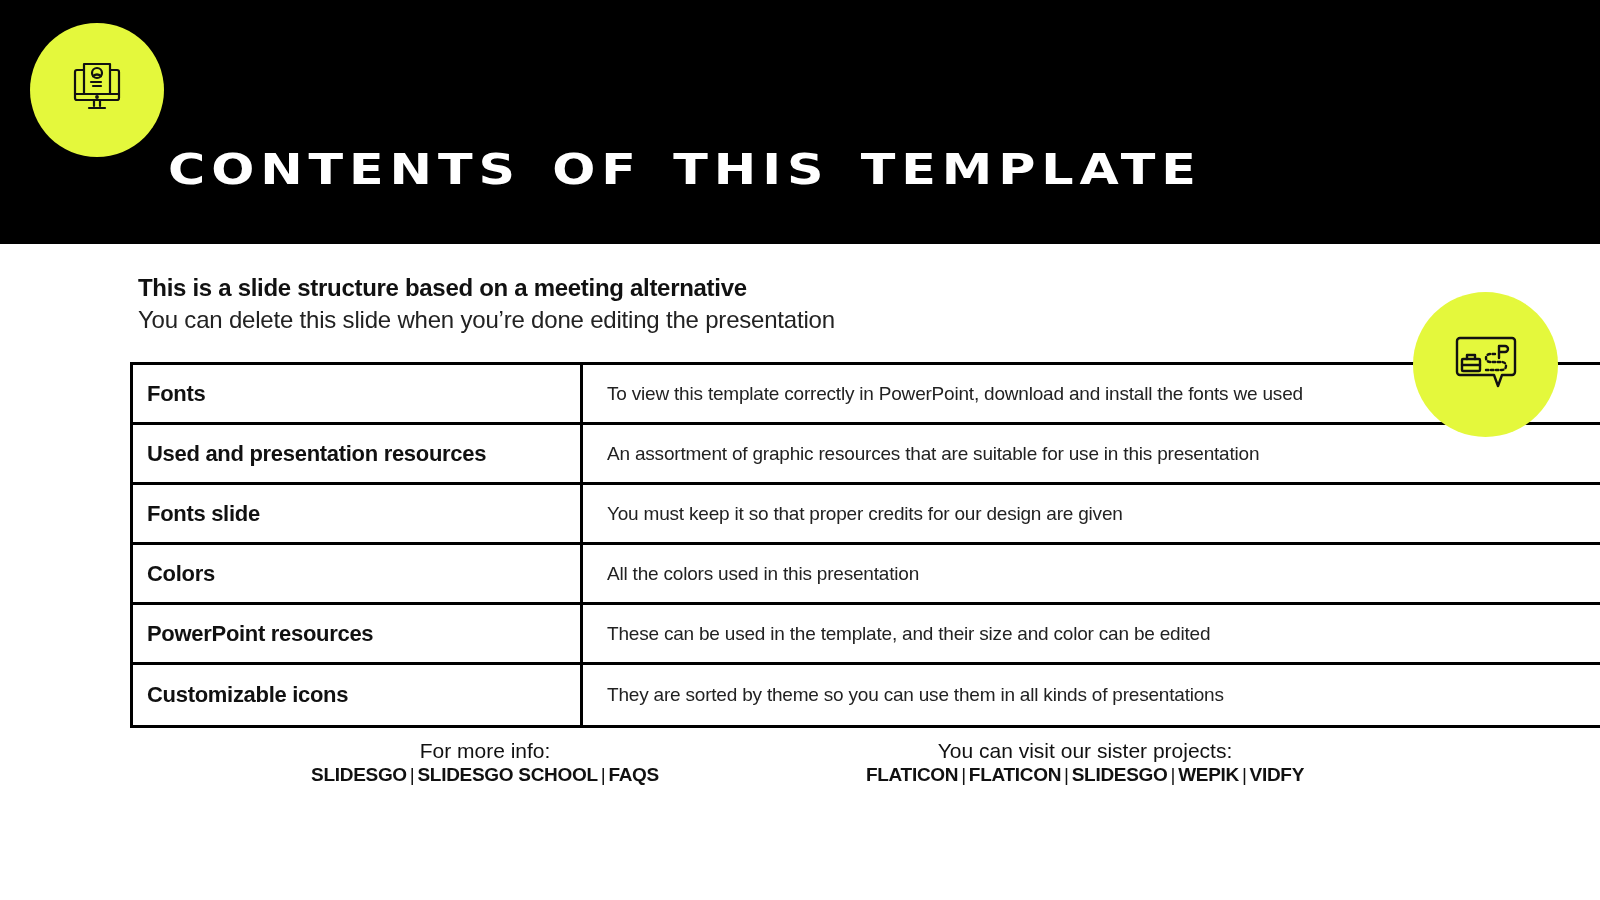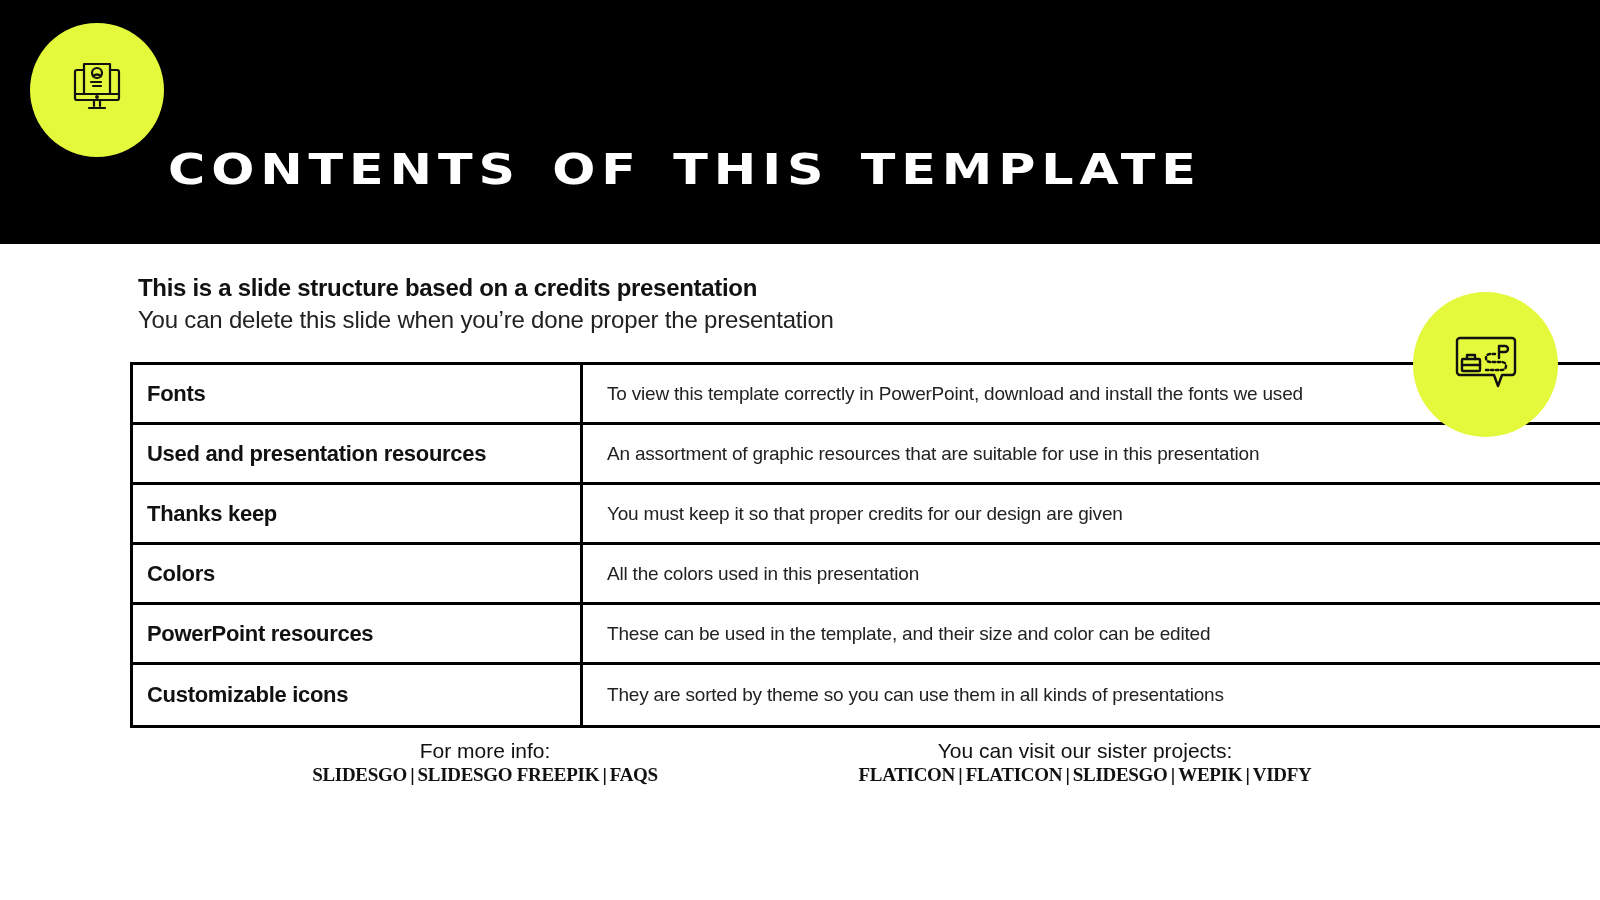--- a/index.html
+++ b/index.html
@@ -55,21 +55,21 @@
       font-size: 19px; color: #222; letter-spacing: -0.2px;
     }
 
     .footer-col {
       position: absolute; top: 741px; text-align: center;
     }
     .footer-left { left: 285px; width: 400px; }
     .footer-right { left: 835px; width: 500px; }
     .footer-label { font-size: 21px; color: #111; line-height: 20px; }
     .footer-links { font-size: 19px; font-weight: bold; color: #111; line-height: 28px; white-space: nowrap; letter-spacing: -0.3px; }
-    .footer-links a { color: #111; text-decoration: none; font-family: Liberation Serif, serif; }
+    .footer-links a { color: #111; text-decoration: none; }
     .sep { padding: 0 3px; font-weight: normal; }
   </style>
 </head>
 <body>
 
 <div class="header-band"></div>
 
 <div class="badge badge-top" style="background:#e4f83c;">
   <span>
     <svg width="50" height="52" viewBox="0 0 50 52" fill="none" stroke="#111" stroke-width="2.2" stroke-linejoin="round" stroke-linecap="round">
@@ -83,22 +83,22 @@
       <line x1="22" y1="38" x2="22" y2="44"></line>
       <line x1="28" y1="38" x2="28" y2="44"></line>
       <line x1="17" y1="46" x2="33" y2="46"></line>
       <circle cx="25" cy="35" r="0.8" fill="#111"></circle>
     </svg>
   </span>
 </div>
 
 <div class="title">Contents of this template</div>
 
-<div class="intro-bold">This is a slide structure based on a credits presentation</div>
-<div class="intro-light">You can delete this slide when you’re done proper the presentation</div>
+<div class="intro-bold">This is a slide structure based on a meeting alternative</div>
+<div class="intro-light">You can delete this slide when you’re done editing the presentation</div>
 
 <div class="badge badge-right" style="background:#e4f83c;">
   <span>
     <svg width="64" height="58" viewBox="0 0 64 58" fill="none" stroke="#111" stroke-width="2.4" stroke-linejoin="round" stroke-linecap="round">
       <path d="M6 4 H58 a3 3 0 0 1 3 3 V38 a3 3 0 0 1 -3 3 H48 L44 52 L40 41 H6 a3 3 0 0 1 -3 -3 V7 a3 3 0 0 1 3 -3 Z"></path>
       <rect x="8" y="25" width="18" height="12" rx="1"></rect>
       <path d="M13 25 V21 H21 V25"></path>
       <line x1="8" y1="31" x2="26" y2="31"></line>
       <path d="M32 36 H48 a4 4 0 0 0 0 -8 H36 a4 4 0 0 1 0 -8 H42" stroke-dasharray="2.5 2.5"></path>
       <path d="M45 24 V12 H51 a3 3 0 0 1 0 6 H45"></path>
@@ -109,41 +109,41 @@
 <div class="table">
   <div class="row">
     <div class="cell-key">Fonts</div>
     <div class="cell-val">To view this template correctly in  PowerPoint, download and install the fonts we used</div>
   </div>
   <div class="row">
     <div class="cell-key">Used and presentation resources</div>
     <div class="cell-val">An assortment of graphic resources that are suitable for use in this presentation</div>
   </div>
   <div class="row">
-    <div class="cell-key">Thanks keep</div>
+    <div class="cell-key">Fonts slide</div>
     <div class="cell-val">You must keep it so that proper credits for our design are given</div>
   </div>
   <div class="row">
     <div class="cell-key">Colors</div>
     <div class="cell-val">All the colors used in this presentation</div>
   </div>
   <div class="row">
     <div class="cell-key">PowerPoint resources</div>
     <div class="cell-val">These can be used in the template, and their size and color can be edited</div>
   </div>
   <div class="row">
     <div class="cell-key">Customizable icons</div>
     <div class="cell-val">They are sorted by theme so you can use them in all kinds of presentations</div>
   </div>
 </div>
 
 <div class="footer-col footer-left">
   <div class="footer-label">For more info:</div>
   <div class="footer-links">
-    <a href="#">SLIDESGO</a><span class="sep">|</span><a href="#">SLIDESGO FREEPIK</a><span class="sep">|</span><a href="#">FAQS</a>
+    <a href="#">SLIDESGO</a><span class="sep">|</span><a href="#">SLIDESGO SCHOOL</a><span class="sep">|</span><a href="#">FAQS</a>
   </div>
 </div>
 
 <div class="footer-col footer-right">
   <div class="footer-label">You can visit our sister projects:</div>
   <div class="footer-links">
     <a href="#">FLATICON</a><span class="sep">|</span><a href="#">FLATICON</a><span class="sep">|</span><a href="#">SLIDESGO</a><span class="sep">|</span><a href="#">WEPIK</a><span class="sep">|</span><a href="#">VIDFY</a>
   </div>
 </div>
 

